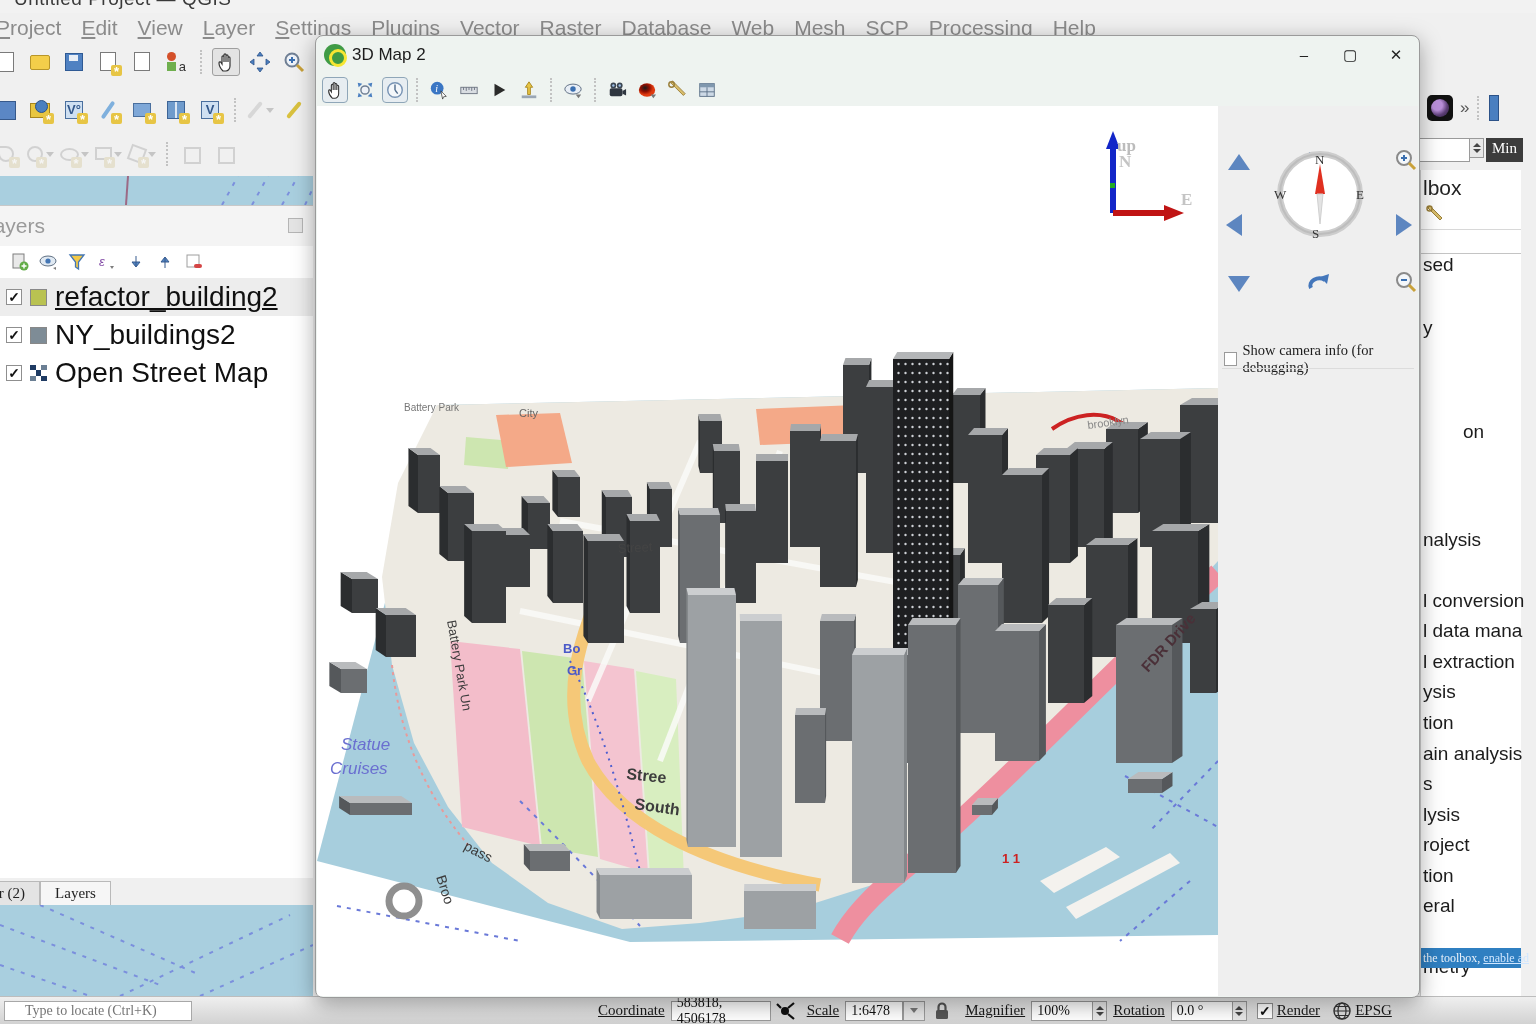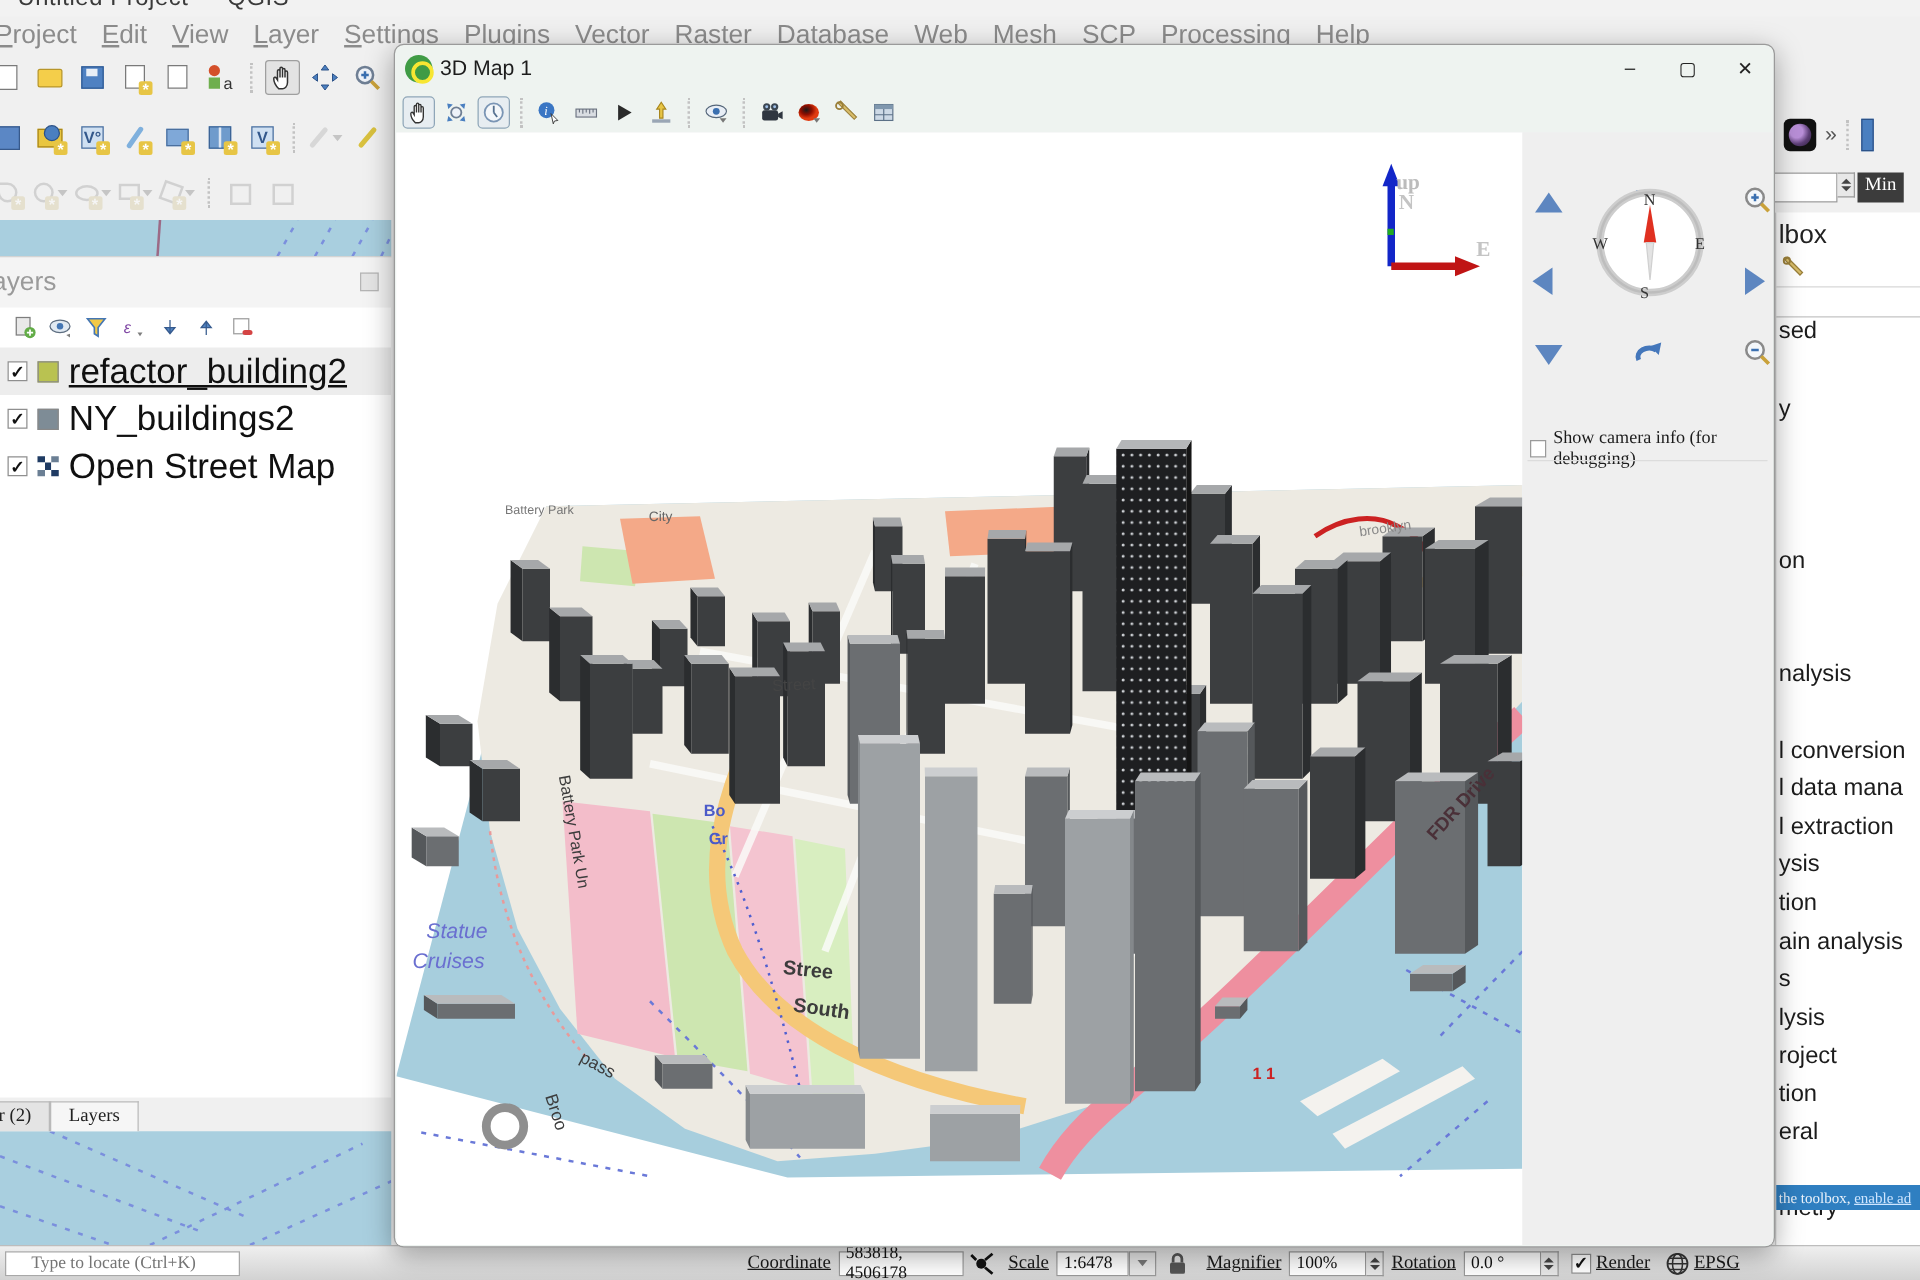--- a/index.html
+++ b/index.html
@@ -85,21 +85,21 @@
      font-family:"Liberation Serif",serif;font-size:14px;color:#555;padding:0 20px;}
   .sfield{height:20px;border:1px solid #9a9a9a;background:#fff;font-family:"Liberation Serif",serif;
      font-size:14px;color:#111;padding:0 5px;display:flex;align-items:center;}
   .slabel{margin:0 6px;text-decoration:underline;}
   .spin{display:flex;flex-direction:column;justify-content:center;gap:2px;width:14px;height:20px;background:#e8e8e8;border:1px solid #9a9a9a;border-left:none;align-items:center;}
   .spin b{width:0;height:0;border-left:4px solid transparent;border-right:4px solid transparent;}
   .spin .up{border-bottom:4px solid #444;}
   .spin .dn{border-top:4px solid #444;}
 
   
-  #toolbox{position:absolute;left:1420px;top:170px;width:116px;height:826px;background:#fff;border-left:1px solid #cfcfcf;}
+  #toolbox{position:absolute;left:1420px;top:170px;width:101px;height:826px;background:#fff;border-left:1px solid #cfcfcf;}
   #toolbox-title{font-size:21px;color:#222;padding:6px 0 2px 2px;}
   #toolbox-tools{height:28px;border-bottom:1px solid #d8d8d8;position:relative;}
   #toolbox-search{height:24px;border-bottom:1px solid #c4c4c4;}
   .tbx-item{position:absolute;left:2px;font-size:19px;color:#1c1c1c;white-space:nowrap;}
   #toolbox-footer{position:absolute;left:0;bottom:28px;width:100%;height:20px;background:#2f7fc1;
       font-family:"Liberation Serif",serif;font-size:12px;color:#eaf2fb;padding:3px 2px;white-space:nowrap;}
   #toolbox-footer a{color:#cfe6ff;text-decoration:underline;}
   #scp-row{position:absolute;left:1408px;top:138px;display:flex;align-items:flex-start;}
   #scp-spin{width:62px;height:24px;background:#fff;border:1px solid #9a9a9a;}
   #min-btn{height:24px;background:#3c3c3c;color:#fff;font-family:"Liberation Serif",serif;font-size:15px;padding:2px 6px;margin-left:2px;}
@@ -431,21 +431,21 @@
   <div id="toolbox-tools">
     <svg width="20" height="20" viewBox="0 0 20 20" style="position:absolute;left:4px;top:2px;">
       <path d="M3 4l4 4 8 8 2-2-8-8-4-4z" fill="#d8bd6a" stroke="#9a7f3a"></path>
           <circle cx="4.5" cy="4.5" r="2.5" fill="none" stroke="#9a7f3a" stroke-width="1.5"></circle>
     </svg>
   </div>
   <div id="toolbox-search"></div>
   <div id="toolbox-items">
         <div class="tbx-item" style="top: 84px;">sed</div>
         <div class="tbx-item" style="top: 147px;">y</div>
-        <div class="tbx-item" style="top: 268px;">on</div>
+        <div class="tbx-item" style="top: 251px; margin-left: 40px;">on</div>
         <div class="tbx-item" style="top: 359px;">nalysis</div>
         <div class="tbx-item" style="top: 420px;">l conversion</div>
         <div class="tbx-item" style="top: 450px;">l data mana</div>
         <div class="tbx-item" style="top: 481px;">l extraction</div>
         <div class="tbx-item" style="top: 511px;">ysis</div>
         <div class="tbx-item" style="top: 542px;">tion</div>
         <div class="tbx-item" style="top: 573px;">ain analysis</div>
         <div class="tbx-item" style="top: 603px;">s</div>
         <div class="tbx-item" style="top: 634px;">lysis</div>
         <div class="tbx-item" style="top: 664px;">roject</div>
@@ -492,21 +492,21 @@
     <circle cx="10" cy="10" r="8" fill="none" stroke="#333" stroke-width="1.4"></circle>
     <ellipse cx="10" cy="10" rx="4" ry="8" fill="none" stroke="#333" stroke-width="1.2"></ellipse>
     <path d="M2 10h16M3.5 5.5h13M3.5 14.5h13" stroke="#333" stroke-width="1.2"></path>
   </svg>
   <span class="slabel" style="margin:0;">EPSG</span>
 </div>
 
 <div id="w3d">
   <div id="w3d-titlebar">
     <div id="w3d-qlogo"></div>
-    <div id="w3d-title">3D Map 1</div>
+    <div id="w3d-title">3D Map 2</div>
     <div id="w3d-caption-buttons">
       <div class="capbtn">–</div>
       <div class="capbtn">▢</div>
       <div class="capbtn">✕</div>
     </div>
   </div>
   <div id="w3d-toolbar">
     <div class="t3 pressed">
       <svg width="20" height="20" viewBox="0 0 22 22">
         <path d="M8 20c-2-2-4-5-4-8 0-1.2 1.4-1.6 2-.6l1 1.6V6c0-1.6 2-1.6 2 0v5-7c0-1.6 2-1.6 2 0v7-6c0-1.6 2-1.6 2 0v6-4c0-1.6 2-1.6 2 0v8c0 3.4-2.4 5-4 5z" fill="#fff" stroke="#333" stroke-width="1.2"></path>

